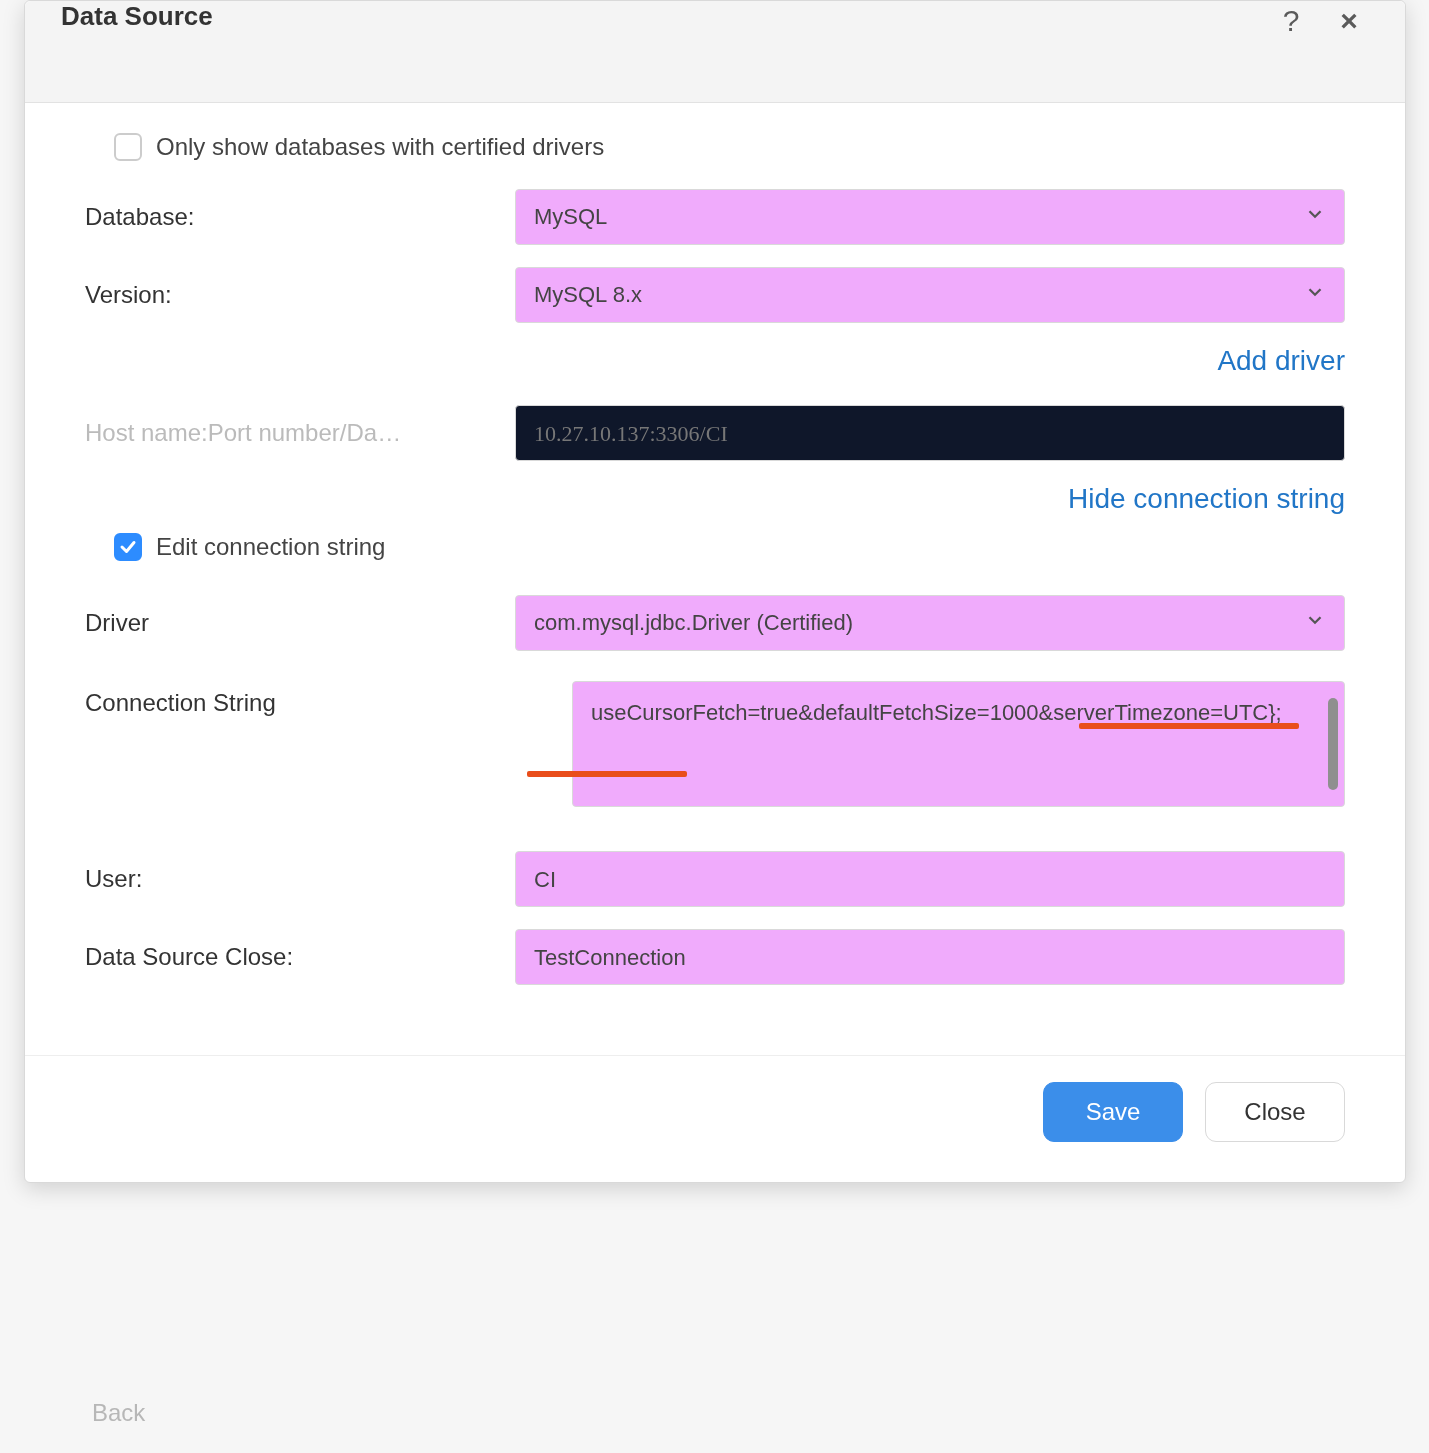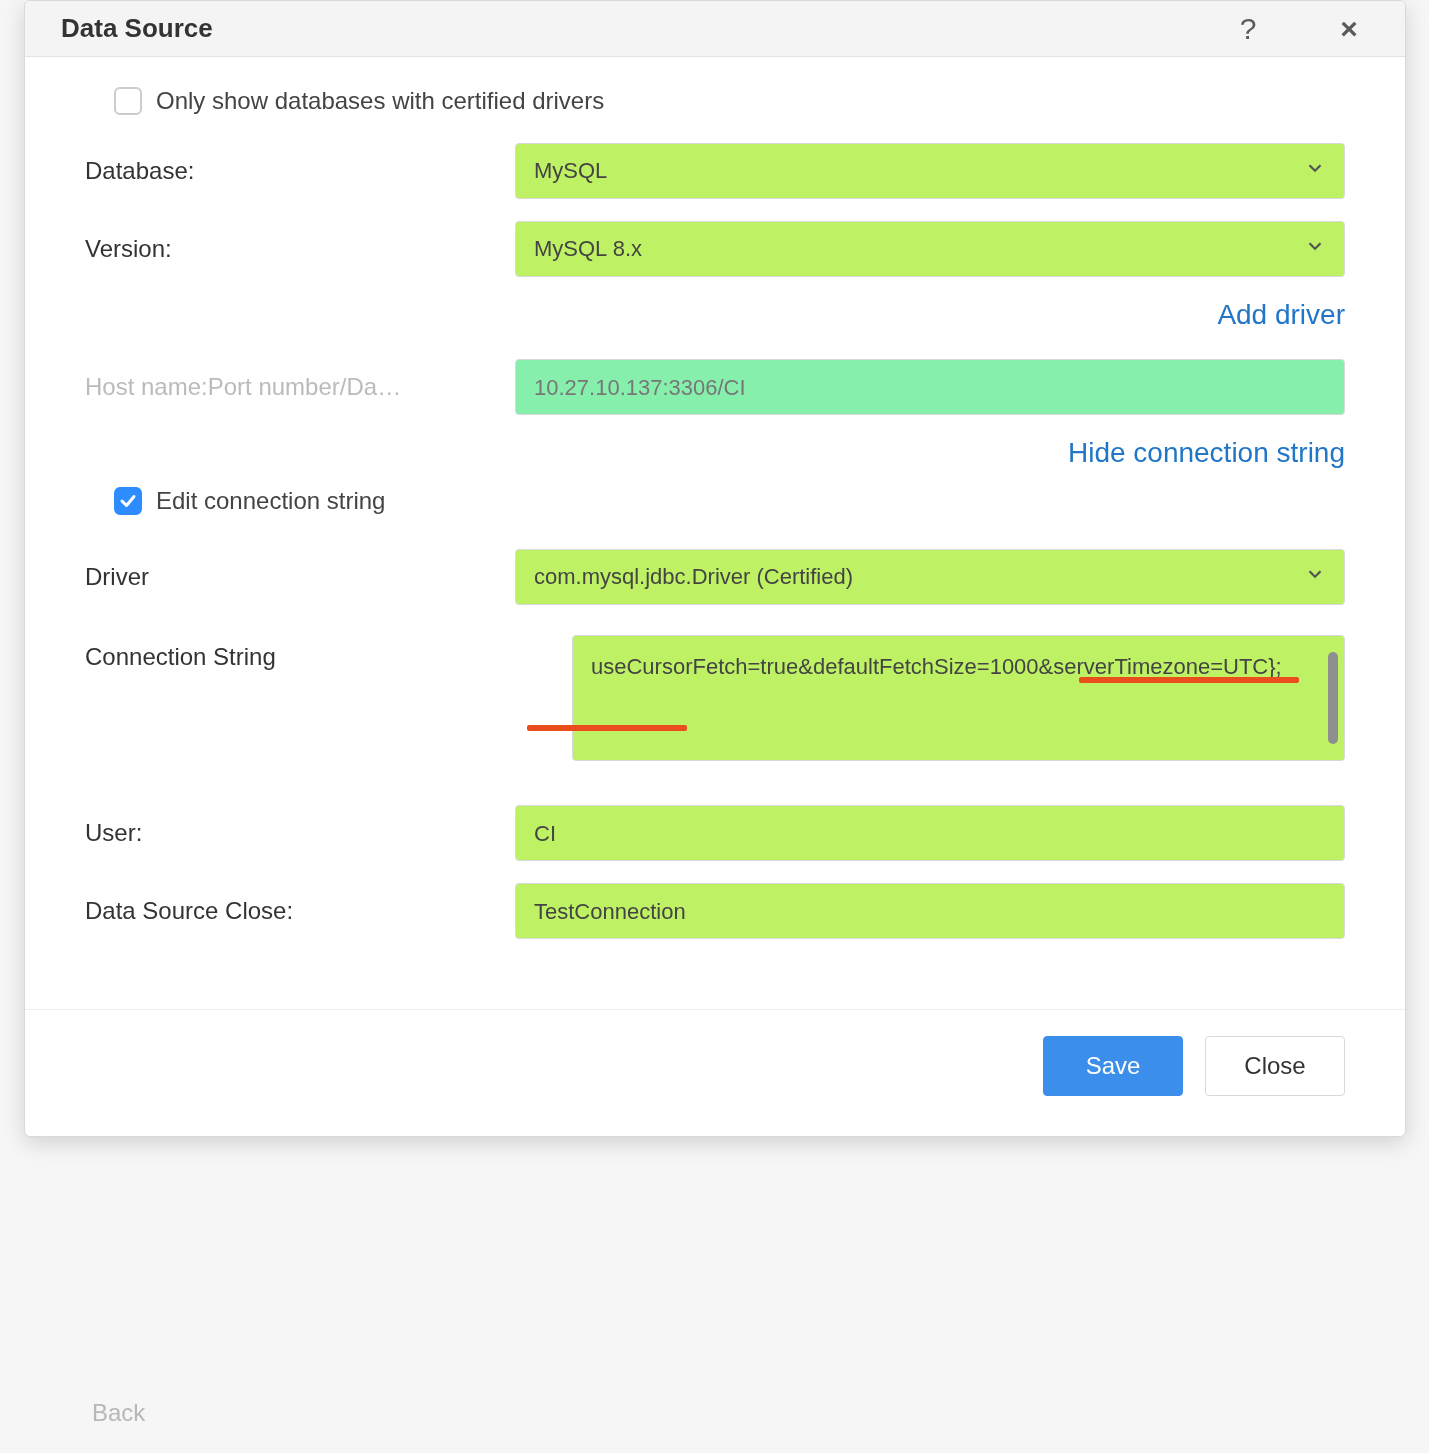--- a/index.html
+++ b/index.html
@@ -20,27 +20,25 @@
     left: 24px;
     top: 0;
     width: 1382px;
     background: #fff;
     border: 1px solid #d9d9d9;
     border-radius: 6px;
     box-shadow: 0 6px 22px rgba(0,0,0,0.15);
   }
   .dialog-header {
     display: flex;
-    align-items: center;
-    height: 56px;
+    height: 102px;
     padding: 0 36px 0 36px;
     background: #f4f4f4;
     border-bottom: 1px solid #e2e2e2;
     border-radius: 6px 6px 0 0;
-    gap: 43px;
   }
   .dialog-title {
     font-weight: 700;
     font-size: 26px;
     color: #333;
     flex: 1;
   }
   .header-icon {
     width: 40px;
     height: 40px;
@@ -102,21 +100,21 @@
     background: #2d8cff;
     border-color: #2d8cff;
   }
   .checkbox.checked svg { display: block; }
   .checkbox svg { display: none; }
 
   .select, .text-input, .textarea {
     width: 100%;
     border: 1px solid #d9d9d9;
     border-radius: 4px;
-    background: #bef264;
+    background: #f0abfc;
     font-size: 22px;
     color: #444;
     padding: 14px 48px 14px 18px;
     position: relative;
   }
   .select {
     display: flex;
     align-items: center;
     height: 56px;
     cursor: pointer;
@@ -128,22 +126,23 @@
     top: 50%;
     transform: translateY(-50%);
     color: #555;
   }
   .text-input {
     height: 56px;
     padding: 0 18px;
     line-height: 56px;
   }
   .text-input.readonly {
-    background: #86efac;
+    background: #0f172a;
     color: #777;
+    font-family: Liberation Serif, serif;
   }
   .textarea {
     height: 126px;
     padding: 10px 28px 10px 18px;
     line-height: 1.9;
     font-size: 22px;
     word-break: break-all;
     position: relative;
     overflow: hidden;
   }
@@ -175,21 +174,21 @@
   .dialog-footer {
     display: flex;
     justify-content: flex-end;
     gap: 22px;
     padding: 26px 60px 40px 60px;
     border-top: 1px solid #eee;
   }
   .btn {
     min-width: 140px;
     height: 60px;
-    border-radius: 4px;
+    border-radius: 11px;
     font-size: 24px;
     display: inline-flex;
     align-items: center;
     justify-content: center;
     cursor: pointer;
     border: 1px solid #d9d9d9;
     background: #fff;
     color: #333;
     padding: 0 28px;
   }

